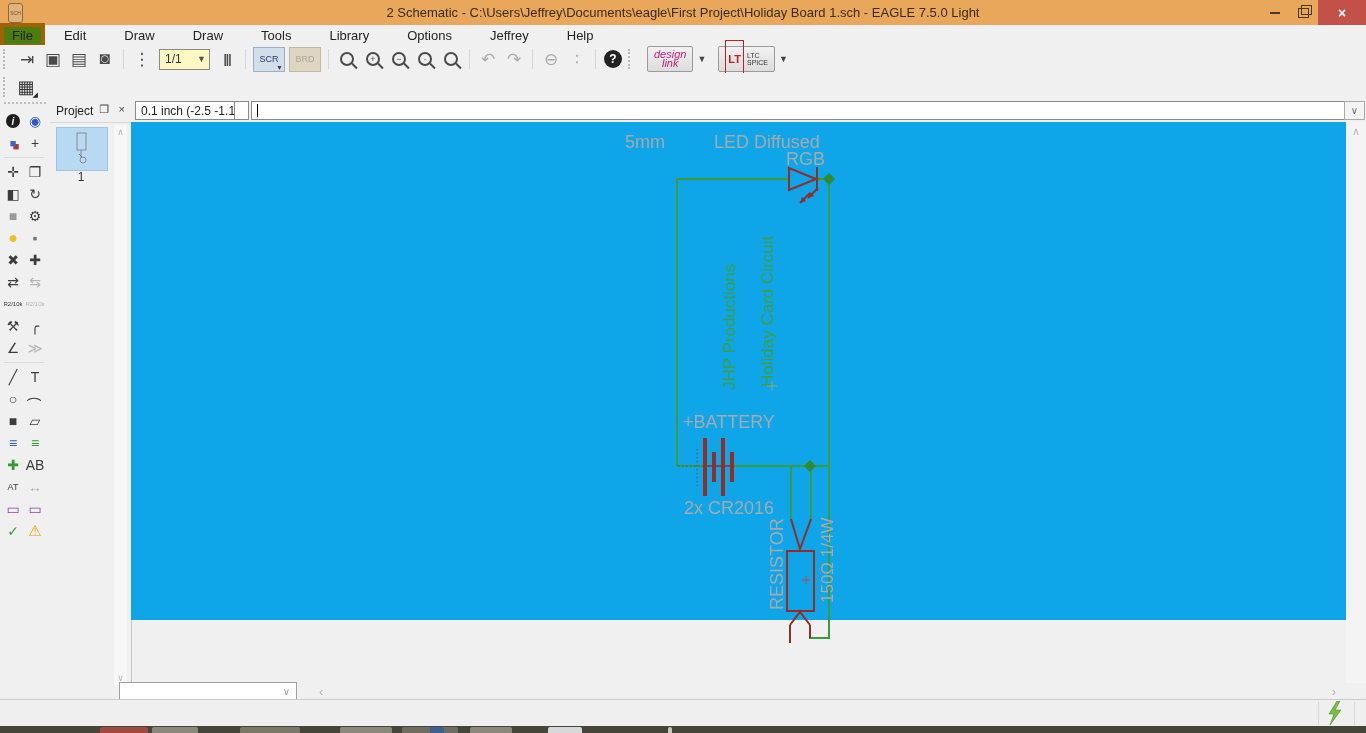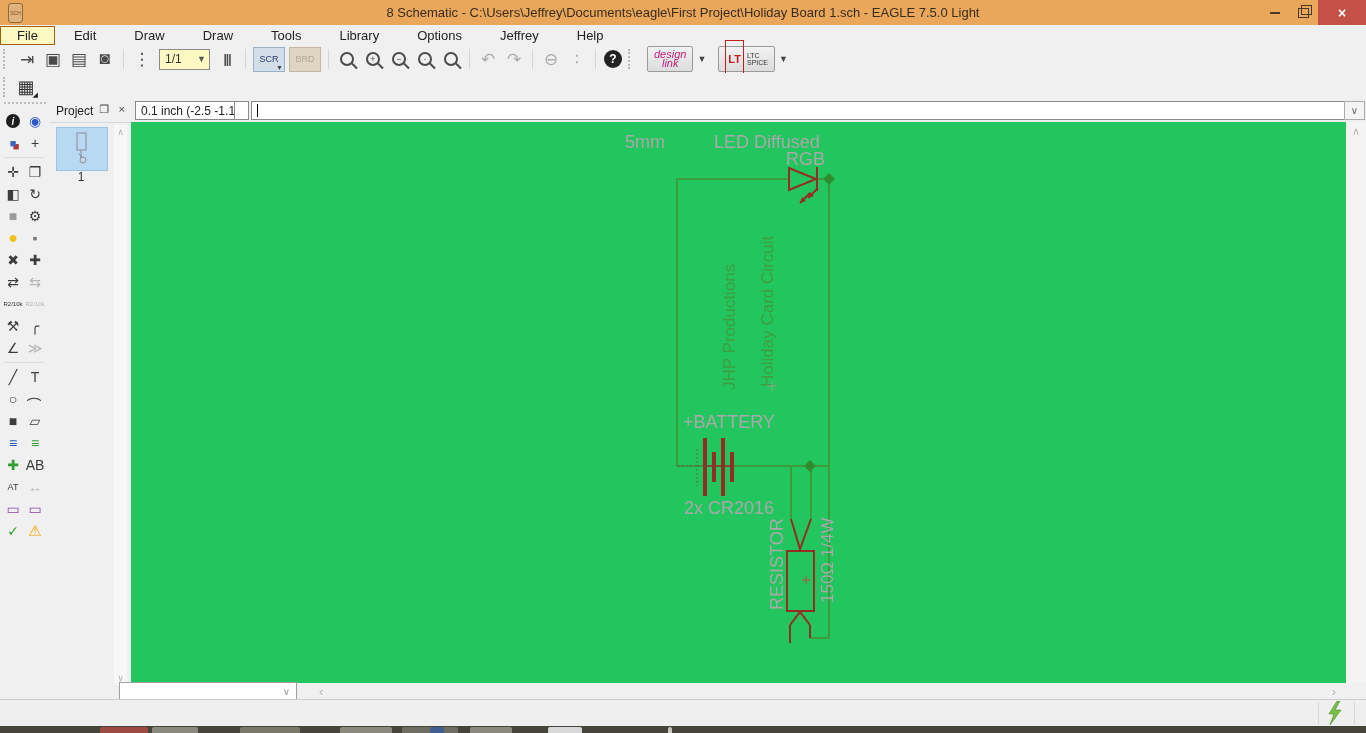--- a/index.html
+++ b/index.html
@@ -15,21 +15,21 @@
   .winbtns{position:absolute;right:0;top:0;height:25px;display:flex;}
   .winbtn{width:29px;height:25px;display:flex;align-items:center;justify-content:center;cursor:default;}
   .winbtn .bar{width:10px;height:2px;background:#4a3a22;}
   .winbtn .restore-shape{width:9px;height:8px;border:1px solid #4a3a22;position:relative;background:transparent;}
   .winbtn .restore-shape:before{content:"";position:absolute;left:2px;top:-4px;width:9px;height:8px;border:1px solid #4a3a22;}
   .winbtn.close{width:48px;background:#c35147;color:#fff;font-size:14px;font-weight:bold;}
   
   .menubar{position:absolute;left:0;top:25px;width:1366px;height:20px;background:#f0f0f0;
            display:flex;align-items:center;font-size:13px;}
   .menu-item{padding:2px 19px;color:#222;}
-  .menu-item.active{background:#fef9c3;border:1px solid #a16207;padding:1px 16px;}
+  .menu-item.active{background:#4d7c0f;border:4px solid #a16207;padding:1px 8px;}
   
   .toolbar{position:absolute;left:0;width:1366px;background:#f0f0f0;display:flex;align-items:center;}
   .toolbar.row1{top:45px;height:28px;border-bottom:1px solid #e0e0e0;}
   .toolbar.row2{top:73px;height:27px;border-bottom:1px solid #dadada;}
   .handle{width:4px;height:20px;margin:0 5px 0 3px;border-left:2px dotted #b8b8b8;}
   .tbtn{min-width:24px;height:24px;display:flex;align-items:center;justify-content:center;
         font-size:17px;color:#4a4a4a;margin:0 1px;}
   .tbtn.gray{color:#ababab;}
   .tsep{width:1px;height:20px;background:#d6d6d6;margin:0 5px;}
   .combo{width:44px;height:19px;background:#fef9c3;border:1px solid #8a8a8a;font-size:12px;
@@ -90,21 +90,21 @@
   .cmdbar{position:absolute;left:131px;top:100px;width:1235px;height:22px;background:#f0f0f0;}
   .coordbox{position:absolute;left:4px;top:1px;height:17px;background:#fff;border:1px solid #8a8a8a;
             font-size:12px;color:#222;display:flex;align-items:center;padding:0 5px;}
   .minibox{position:absolute;left:103px;top:1px;width:13px;height:17px;background:#fff;border:1px solid #8a8a8a;}
   .cmdinput{position:absolute;left:120px;top:1px;width:1092px;height:17px;background:#fff;
             border:1px solid #8a8a8a;}
   .caret{position:absolute;left:5px;top:2px;width:1px;height:13px;background:#000;}
   .cmd-dd{position:absolute;right:1px;top:1px;width:19px;height:17px;background:#f4f4f4;
           border:1px solid #aaa;font-size:10px;color:#666;display:flex;align-items:center;justify-content:center;}
   
-  .canvas{position:absolute;left:131px;top:122px;width:1215px;height:561px;background:#22c55e;}
+  .canvas{position:absolute;left:131px;top:122px;width:1215px;height:498px;background:#0ea5e9;}
   .vscroll{position:absolute;left:1346px;top:122px;width:20px;height:561px;background:#f4f4f4;}
   .vscroll .up{position:absolute;top:3px;width:20px;text-align:center;font-size:11px;color:#b5b5b5;}
   .hscroll{position:absolute;left:131px;top:683px;width:1215px;height:16px;background:#f0f0f0;}
   .hs-left{position:absolute;left:188px;top:1px;font-size:13px;color:#b5b5b5;}
   .hs-right{position:absolute;right:10px;top:1px;font-size:13px;color:#b5b5b5;}
   .bottom-combo{position:absolute;left:-12px;top:-1px;width:176px;height:18px;background:#fff;
                 border:1px solid #a0a0a0;}
   .bottom-combo .arr{position:absolute;right:6px;top:3px;font-size:10px;color:#9a9a9a;}
   
   .statusbar{position:absolute;left:0;top:699px;width:1366px;height:27px;background:#efefef;
@@ -114,21 +114,21 @@
   .taskbar{position:absolute;left:0;top:726px;width:1366px;height:7px;background:#45453b;}
   .tfrag{position:absolute;top:1px;height:6px;border-radius:2px 2px 0 0;}
 </style>
 </head>
 <body>
 
 <div class="screen">
 
   <div class="titlebar">
     <div class="appicon">SCH</div>
-    <div class="title-text">8 Schematic - C:\Users\Jeffrey\Documents\eagle\First Project\Holiday Board 1.sch - EAGLE 7.5.0 Light</div>
+    <div class="title-text">2 Schematic - C:\Users\Jeffrey\Documents\eagle\First Project\Holiday Board 1.sch - EAGLE 7.5.0 Light</div>
     <div class="winbtns">
       <div class="winbtn">
           <div class="bar"></div>
         </div>
       <div class="winbtn">
           <div class="restore-shape"></div>
         </div>
       <div class="winbtn close">
           <span>×</span>
         </div>

